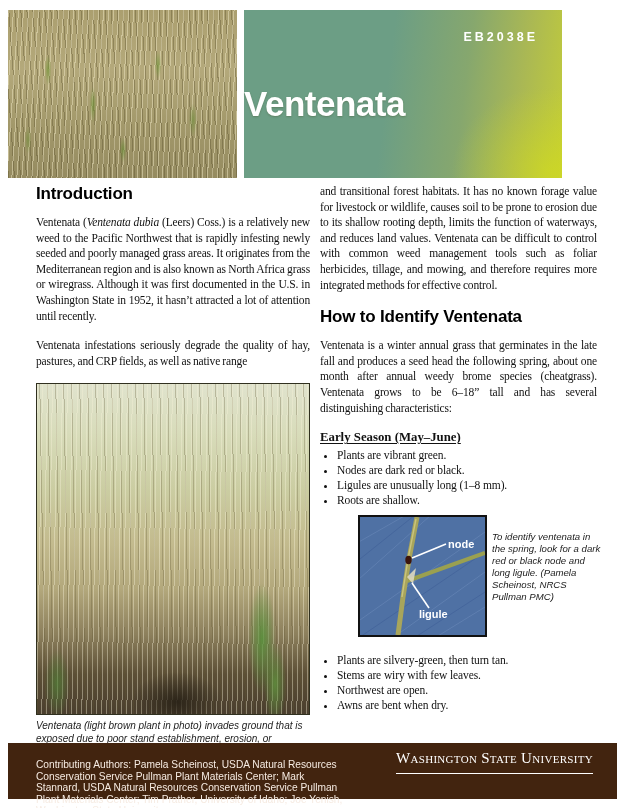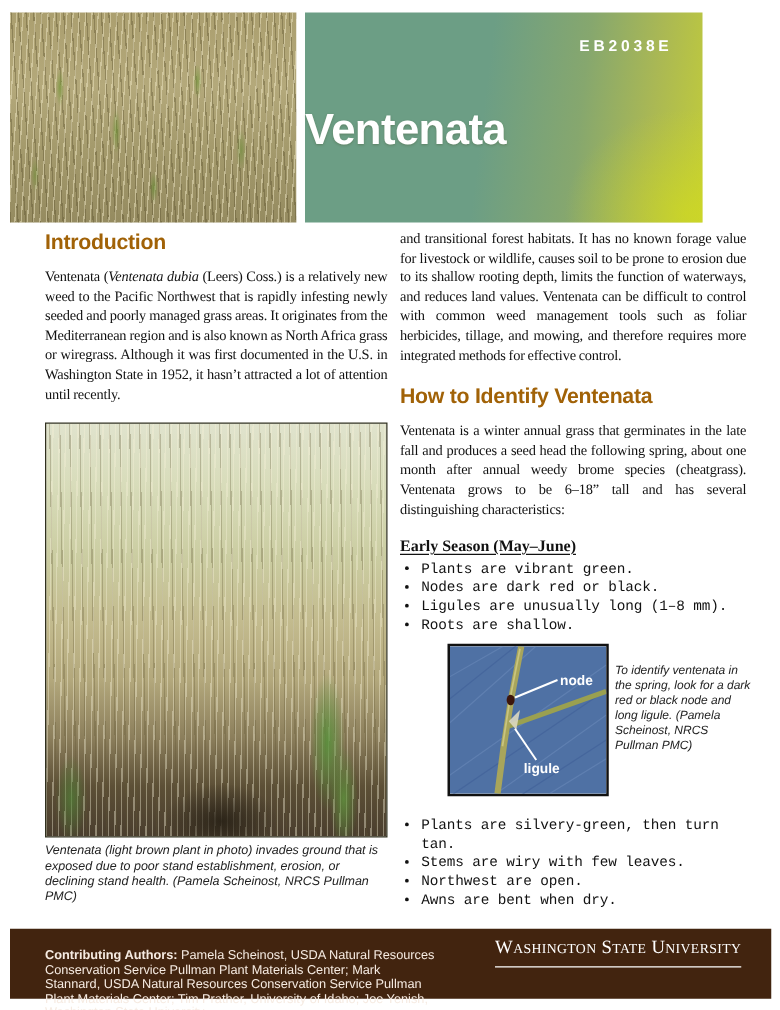--- a/index.html
+++ b/index.html
@@ -26,56 +26,56 @@
     font-family:"Liberation Sans",sans-serif;font-weight:bold;font-size:12.5px;
     letter-spacing:3px;color:#fff;}
   .banner-title{position:absolute;top:74px;left:0;width:100%;text-align:left;
     font-family:"Liberation Sans",sans-serif;font-weight:bold;font-size:35px;color:#fff;
     text-shadow:0 1px 2px rgba(60,60,20,.3);letter-spacing:-0.5px;}
 
   
   .col-left{position:absolute;left:36px;top:184px;width:274px;}
   .col-right{position:absolute;left:320px;top:184px;width:277px;}
   h2.sect{font-family:"Liberation Sans",sans-serif;font-weight:bold;font-size:17px;
-    margin:0 0 11px 0;color:#a16207;letter-spacing:-0.2px;}
+    margin:0 0 11px 0;color:#000000;letter-spacing:-0.2px;}
   .col-right h2.sect{margin-top:14px;}
   p.body{font-size:11.5px;line-height:15.6px;text-align:justify;margin:0 0 14px 0;
     letter-spacing:-0.15px;word-spacing:-0.5px;}
   p.body .species{font-style:italic;}
 
   .field-photo{width:272px;height:330px;border:1px solid #30301f;margin-top:2px;
     background:
       radial-gradient(20px 80px at 225px 255px, rgba(86,145,58,.85), rgba(86,145,58,0) 70%),
       radial-gradient(16px 60px at 238px 300px, rgba(96,150,62,.8), transparent 70%),
       radial-gradient(18px 50px at 20px 300px, rgba(80,130,55,.7), transparent 70%),
       radial-gradient(60px 40px at 140px 318px, rgba(40,33,22,.9), transparent 75%),
       repeating-linear-gradient(91deg, rgba(245,240,215,.4) 0 1px, transparent 1px 5px),
       repeating-linear-gradient(89deg, rgba(95,85,50,.3) 0 1px, transparent 1px 8px),
       linear-gradient(180deg,#e0e3cd 0%,#d8dcba 15%,#cbcda2 32%,#c3bb8e 48%,#b3a87c 62%,#8c7f5c 76%,#5c4f36 88%,#4a3e2e 100%);}
   .caption{font-family:"Liberation Sans",sans-serif;font-style:italic;
     font-size:10px;line-height:12.4px;color:#222;margin-top:5px;}
 
   .season-head{font-size:12.8px;line-height:15px;font-weight:bold;
     text-decoration:underline;text-underline-offset:2px;margin:0 0 3px 0;}
   ul.traits{margin:0 0 6px 0;padding-left:17px;}
-  ul.traits li{font-size:11.5px;line-height:15.1px;letter-spacing:-0.1px;font-family:Liberation Mono, monospace;}
+  ul.traits li{font-size:11.5px;line-height:15.1px;letter-spacing:-0.1px;}
 
   .photo-row{position:relative;height:130px;margin:4px 0 8px 0;}
   .node-photo{position:absolute;left:38px;top:0;width:125px;height:118px;
     border:2px solid #111;line-height:0;}
   .side-caption{position:absolute;left:172px;top:16px;width:110px;
     font-family:"Liberation Sans",sans-serif;font-style:italic;
     font-size:9.6px;line-height:12px;color:#222;}
 
   
   .footer{position:absolute;left:8px;top:743px;width:609px;height:56px;}
   .authors{position:absolute;left:28px;top:6px;width:314px;
     font-family:"Liberation Sans",sans-serif;font-size:10.2px;line-height:11.5px;
     color:#f6ebe2;}
-  .authors b{font-weight:bold;}
+  .authors b{font-weight:normal;}
   .wsu-logo{position:absolute;right:24px;top:7px;text-align:left;color:#fff;
     font-family:"Liberation Serif",serif;}
   .wsu-line1{font-variant:small-caps;font-size:15px;letter-spacing:.3px;
     border-bottom:1.5px solid #fff;padding-bottom:6px;white-space:nowrap;}
   .wsu-line2{display:flex;align-items:center;gap:3px;margin:2px 0 0 18px;}
   .wsu-line2 .ext{font-variant:small-caps;font-size:13.5px;letter-spacing:.4px;}
 </style>
 </head>
 <body>
 
@@ -83,20 +83,21 @@
 
   <div class="header-photo"></div>
   <div class="banner">
     <div class="banner-code">EB2038E</div>
     <div class="banner-title">Ventenata</div>
   </div>
 
   <div class="col-left">
     <h2 class="sect">Introduction</h2>
     <p class="body"><span>Ventenata (</span><span class="species">Ventenata dubia</span><span> (Leers) Coss.) is a relatively new weed to the Pacific Northwest that is rapidly infesting newly seeded and poorly managed grass areas. It originates from the Mediterranean region and is also known as North Africa grass or wiregrass. Although it was first documented in the U.S. in Washington State in 1952, it hasn’t attracted a lot of attention until recently.</span></p>
+    <p class="body">Ventenata infestations seriously degrade the quality of hay, pastures, and CRP fields, as well as native range</p>
     <div class="field-photo"></div>
     <div class="caption">Ventenata (light brown plant in photo) invades ground that is exposed due to poor stand establishment, erosion, or declining stand health. (Pamela Scheinost, NRCS Pullman PMC)</div>
   </div>
 
   <div class="col-right">
     <p class="body">and transitional forest habitats. It has no known forage value for livestock or wildlife, causes soil to be prone to erosion due to its shallow rooting depth, limits the function of waterways, and reduces land values. Ventenata can be difficult to control with common weed management tools such as foliar herbicides, tillage, and mowing, and therefore requires more integrated methods for effective control.</p>
     <h2 class="sect">How to Identify Ventenata</h2>
     <p class="body">Ventenata is a winter annual grass that germinates in the late fall and produces a seed head the following spring, about one month after annual weedy brome species (cheatgrass). Ventenata grows to be 6–18” tall and has several distinguishing characteristics:</p>
 
     <div class="season-head">Early Season (May–June)</div>

